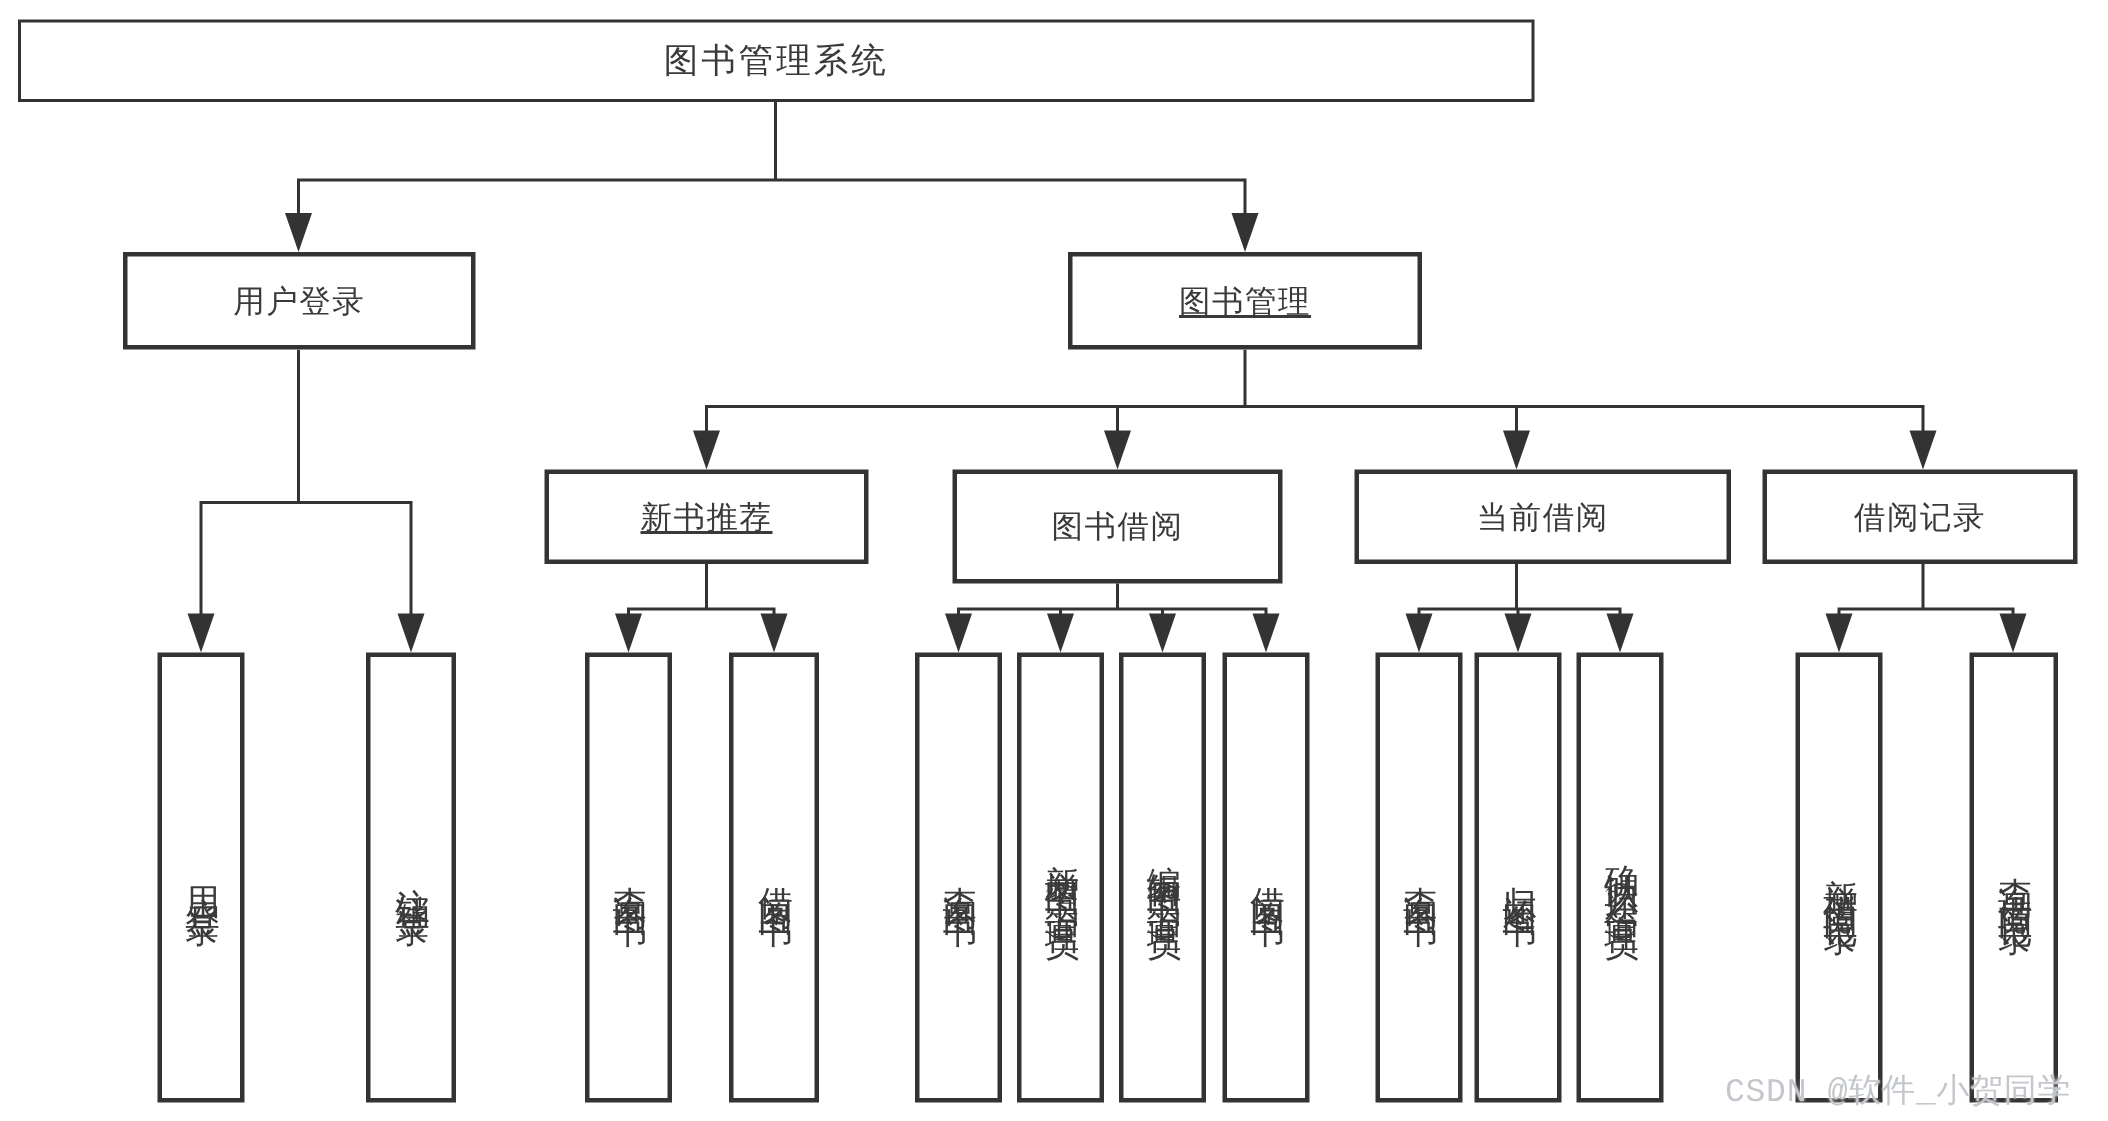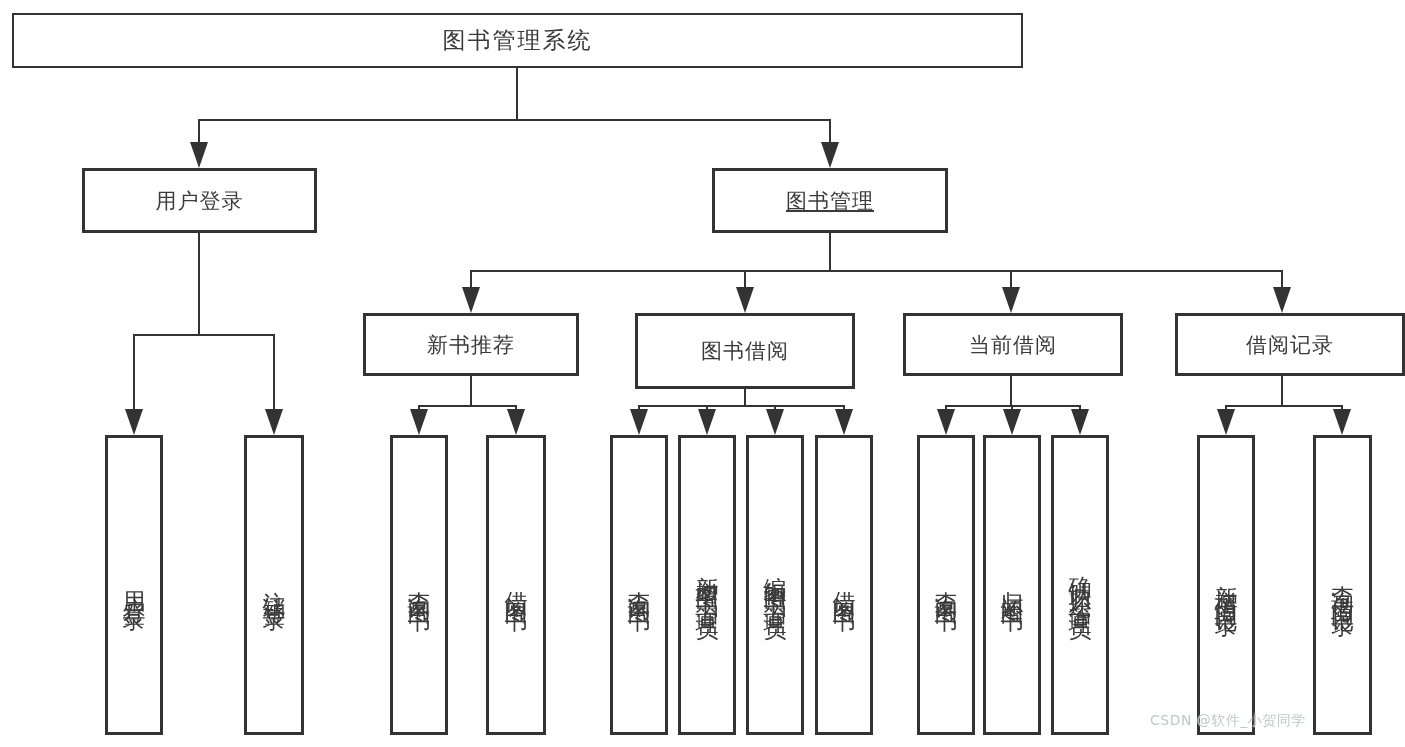--- a/index.html
+++ b/index.html
@@ -57,25 +57,26 @@
     font-size: 23px;
     letter-spacing: 6px;
     line-height: 1;
     white-space: nowrap;
   }
   .watermark {
     position: absolute;
     left: 1150px;
     top: 712px;
     width: 255px;
-    font-size: 14px;
+    font-size: 22px;
     color: #c3c7cb;
     text-shadow: 0 0 2px #ffffff;
     white-space: nowrap;
     letter-spacing: 0.5px;
+    font-family: Liberation Mono, monospace;
   }
 </style>
 </head>
 <body style="color: rgb(58, 58, 58);">
 
 <div class="canvas">
 
   <svg class="wires" width="1405" height="747" viewBox="0 0 1405 747" fill="none" stroke="#333333" stroke-width="2">
 
     <g>
@@ -130,30 +131,30 @@
     <span class="label">图书管理系统</span>
   </div>
 
   <div class="node h lvl" style="left: 82px; top: 168px; width: 235px; height: 65px; border-color: rgb(51, 51, 51);">
     <span class="label">用户登录</span>
   </div>
   <div class="node h lvl" style="left: 712px; top: 168px; width: 236px; height: 65px; border-color: rgb(51, 51, 51); text-decoration: underline;">
     <span class="label">图书管理</span>
   </div>
 
-  <div class="node h lvl" style="left: 363px; top: 313px; width: 216px; height: 63px; border-color: rgb(51, 51, 51);">
+  <div class="node h lvl" style="left: 363px; top: 313px; width: 216px; height: 63px; border-color: rgb(51, 51, 51); text-decoration: underline;">
     <span class="label">新书推荐</span>
   </div>
   <div class="node h lvl" style="left: 635px; top: 313px; width: 220px; height: 76px; border-color: rgb(51, 51, 51);">
     <span class="label">图书借阅</span>
   </div>
-  <div class="node h lvl" style="left: 903px; top: 313px; width: 220px; height: 63px; border-color: rgb(51, 51, 51);">
+  <div class="node h lvl" style="left: 903px; top: 313px; width: 251px; height: 63px; border-color: rgb(51, 51, 51);">
     <span class="label">当前借阅</span>
   </div>
-  <div class="node h lvl" style="left: 1175px; top: 313px; width: 230px; height: 63px; border-color: rgb(51, 51, 51);">
+  <div class="node h lvl" style="left: 1175px; top: 313px; width: 210px; height: 63px; border-color: rgb(51, 51, 51);">
     <span class="label">借阅记录</span>
   </div>
 
   <div class="node leaf" style="left: 105px; top: 435px; width: 58px; height: 300px; border-color: rgb(51, 51, 51);">
     <span class="label">用户登录</span>
   </div>
   <div class="node leaf" style="left: 244px; top: 435px; width: 60px; height: 300px; border-color: rgb(51, 51, 51);">
     <span class="label">注销登录</span>
   </div>
 

